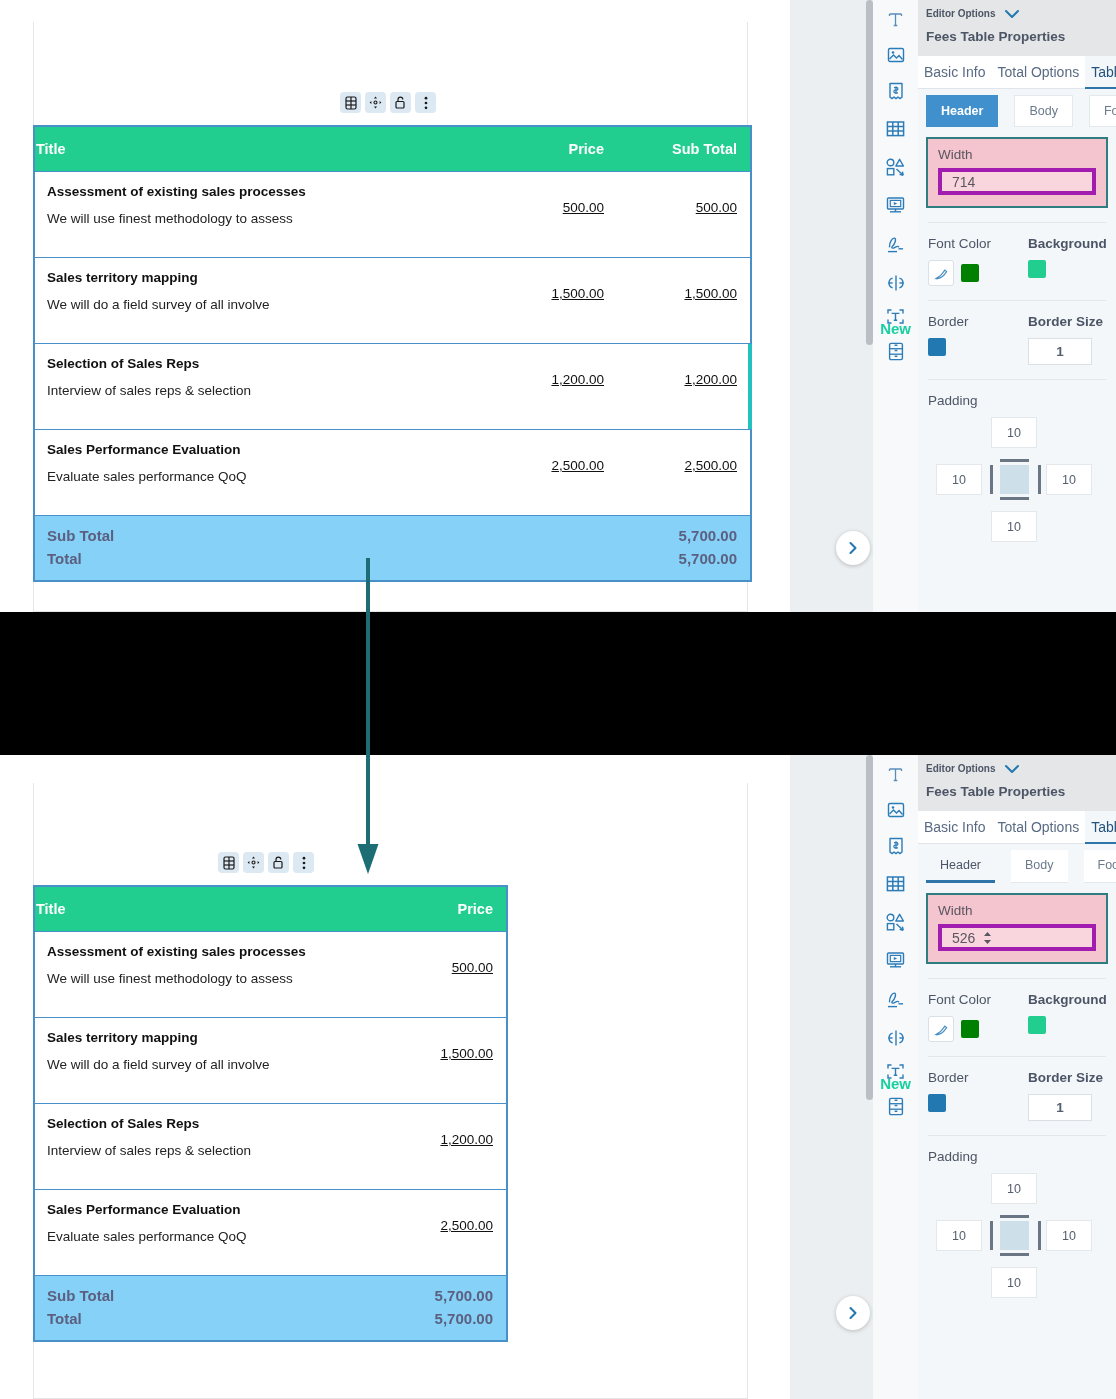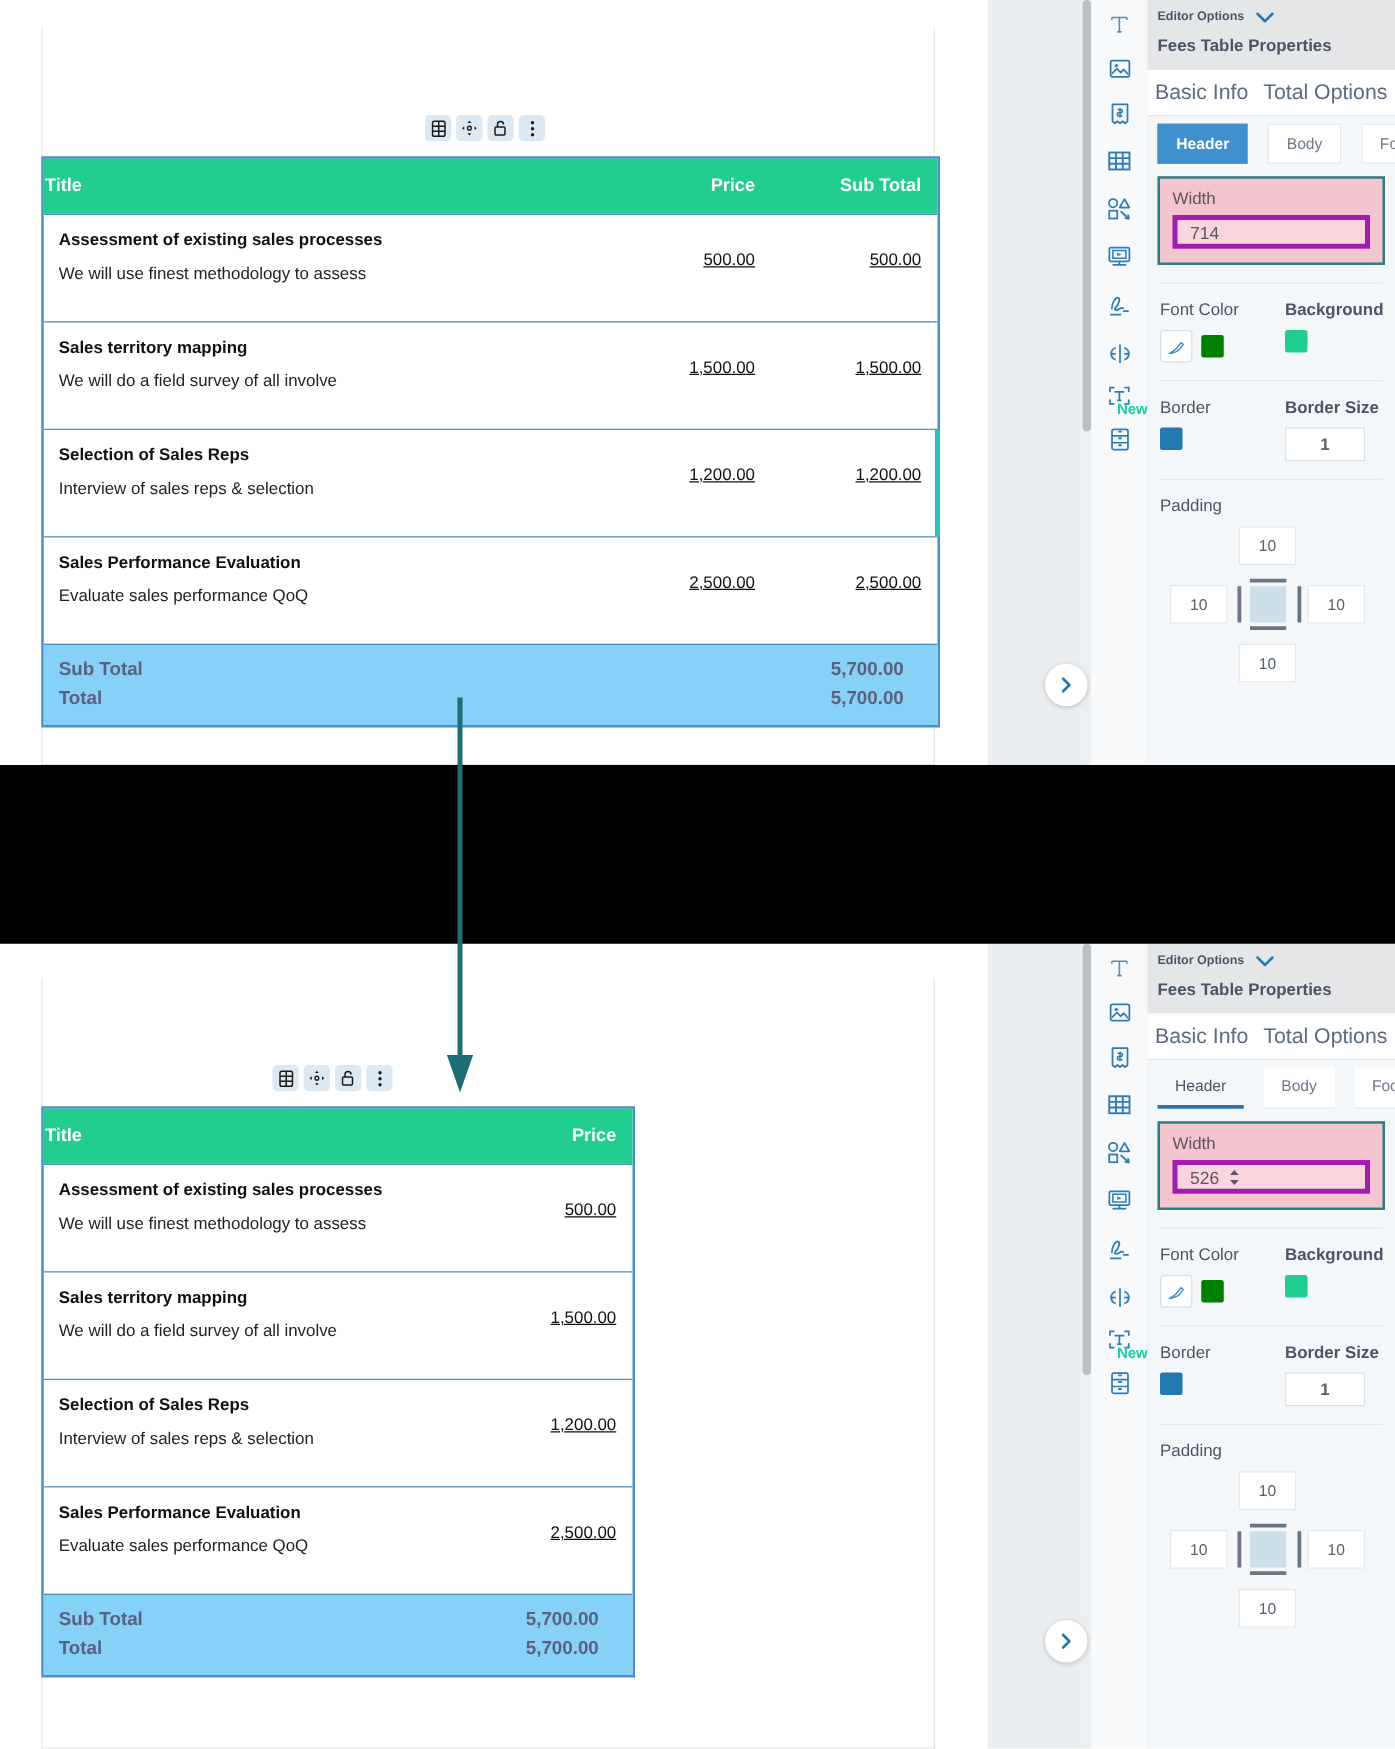--- a/index.html
+++ b/index.html
@@ -35,36 +35,36 @@
   .ft-head .c-num{text-align:right;padding-right:13px;}
   .ft-row{display:flex;border-top:1px solid #4a90c8;position:relative;box-sizing:border-box;}
   .ft-row:first-of-type{border-top:none;}
   .ft-row .c-title{flex:1;padding:12px 0 12px 12px;}
   .ft-row .c-num{text-align:right;padding:28px 13px 12px 0;font-size:13.5px;color:#111;text-decoration:underline;}
   .r-name{font-size:13.5px;font-weight:700;color:#111;line-height:1.15;}
   .r-desc{font-size:13.5px;font-weight:400;color:#222;margin-top:11px;line-height:1.15;}
   .ft-foot{background:#85d1f7;border-top:1px solid #4a90c8;padding:9px 0 10px 0;}
   .ft-foot-line{display:flex;align-items:center;font-size:15px;font-weight:700;color:#5c6080;line-height:1.5;}
   .ft-foot-line .c-title{flex:1;padding-left:12px;}
-  .ft-foot-line .c-num{text-align:right;padding-right:27px;}
+  .ft-foot-line .c-num{text-align:right;padding-right:13px;}
   .resize-handle{position:absolute;top:0;bottom:0;width:4px;background:#22c2c0;}
 
   
   .iconbar{position:absolute;left:873px;top:0;bottom:0;width:45px;background:#f7f9fb;border-right:1px solid #e3e8ec;}
   .icon-slot{position:absolute;left:0;width:45px;height:34px;display:flex;align-items:center;justify-content:center;}
   .icon-slot svg{display:block;}
-  .icon-new-lbl{position:absolute;width:45px;text-align:right;font-size:12px;font-weight:700;color:#18cfa0;letter-spacing:-.1px;}
+  .icon-new-lbl{position:absolute;width:45px;text-align:center;font-size:15px;font-weight:700;color:#18cfa0;letter-spacing:-.1px;}
 
   .proppanel{position:absolute;left:918px;top:0;width:198px;bottom:0;background:#f4f7f9;}
   .pp-head{background:#e4e6e7;padding:0;}
   .pp-editoropts{display:flex;align-items:center;gap:9px;padding:8px 0 6px 8px;}
   .pp-editoropts span{font-size:10px;font-weight:700;color:#4c5566;}
   .pp-title{font-size:13.5px;font-weight:700;color:#4c5566;padding:4px 0 12px 8px;}
   .pp-tabs{display:flex;background:#f4f7f9;}
-  .pp-tab{font-size:17px;color:#5a6a82;padding:8px 6px 7px 6px;background:#fff;border-bottom:1px solid #dfe5ea;white-space:nowrap;}
+  .pp-tab{font-size:14px;color:#5a6a82;padding:8px 6px 7px 6px;background:#fff;border-bottom:1px solid #dfe5ea;white-space:nowrap;}
   .pp-tab.sel{color:#23527c;font-weight:400;border-bottom:2px solid #2f74a8;background:#f4f7f9;}
   .pp-sub{display:flex;padding:6px 8px 0 8px;gap:16px;}
   .pp-subtab{font-size:12.5px;color:#6b7a8c;padding:8px 14px;background:#fff;border:1px solid #e4e9ee;white-space:nowrap;box-sizing:border-box;}
   .pp-subtab.sel-fill{background:#3f90cd;color:#fff;border-color:#3f90cd;font-weight:700;}
   .pp-subtab.sel-under{background:#f4f7f9;color:#4c5566;border:none;border-bottom:3px solid #2f74a8;font-weight:400;}
   .pp-subtab.plain-u{background:#fff;border:none;border-bottom:1px solid #e4e9ee;}
 
   .width-box{margin:10px 8px 0 8px;background:#f4c5ce;border:2px solid #2e7d80;padding:8px 10px 11px 10px;box-sizing:border-box;}
   .width-lbl{font-size:13.5px;color:#5a5560;margin-bottom:6px;}
   .width-input{background:#f9d6dd;border:4px solid #a21caf;height:27px;display:flex;align-items:center;padding:0 10px;box-sizing:border-box;}

